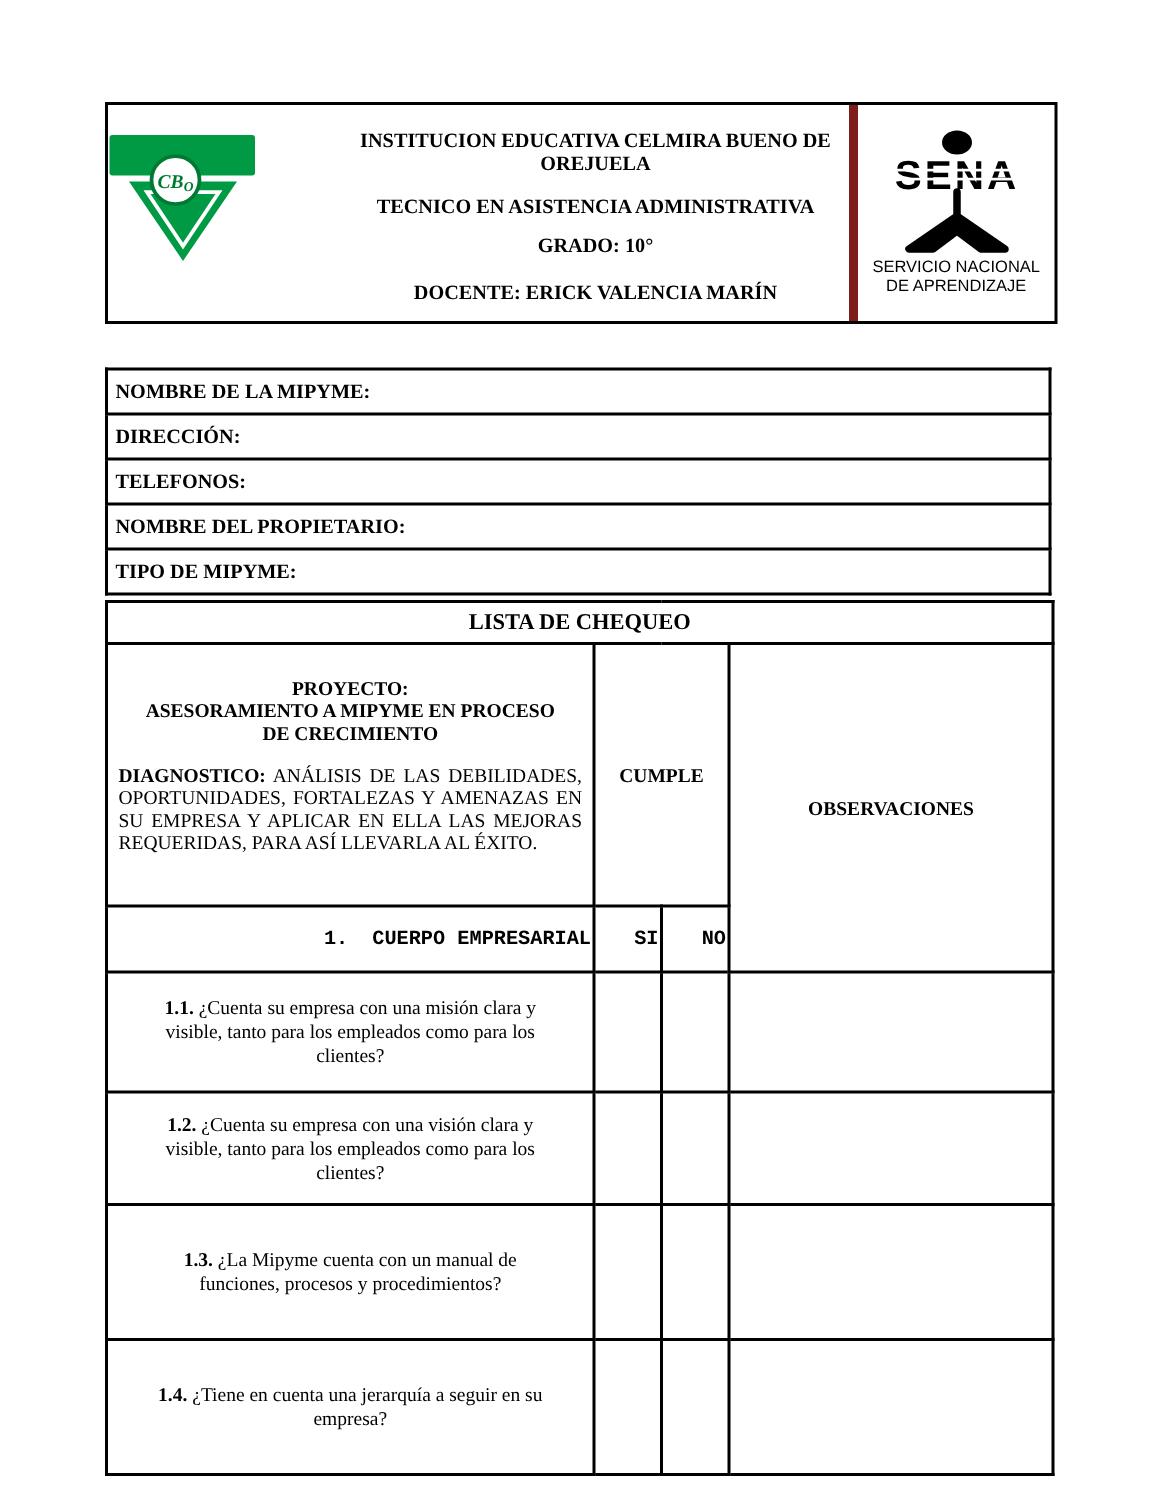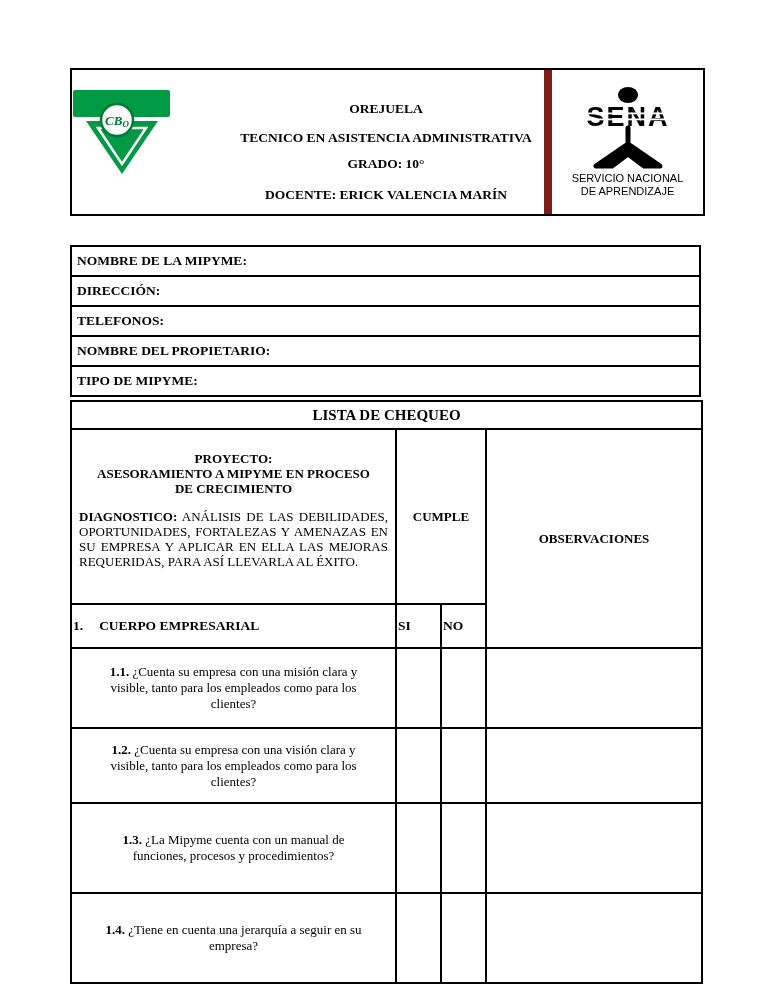--- a/index.html
+++ b/index.html
@@ -13,22 +13,22 @@
     position:absolute;left:70px;top:68px;width:631px;height:144px;
     border:2px solid #000;display:flex;align-items:stretch;background:#fff;
   }
   .logo-left{width:156px;display:flex;justify-content:flex-start;align-items:flex-start;padding-top:18px;}
   .header-center{flex:1;text-align:center;font-weight:bold;font-size:13.5px;line-height:15px;}
   .hc-institution{margin-top:16px;}
   .hc-program{margin-top:14px;}
   .hc-grade{margin-top:11px;}
   .hc-teacher{margin-top:16px;}
   .logo-right{
-    width:131px;border-left:8px solid #7f1d1d;display:flex;flex-direction:column;
-    align-items:center;justify-content:center;padding:10px;
+    width:131px;border-left:6px solid #7f1d1d;display:flex;flex-direction:column;
+    align-items:center;justify-content:center;padding:0;
   }
   .sena-caption{
     font-family:"Liberation Sans",sans-serif;font-size:11px;line-height:13px;
     text-align:center;margin-top:2px;
   }
 
   
   .info-table{position:absolute;left:70px;top:245px;width:631px;border-collapse:collapse;}
   .info-table td{
     border:2px solid #000;height:26px;font-weight:bold;font-size:13.5px;
@@ -41,21 +41,21 @@
     border-collapse:collapse;table-layout:fixed;
   }
   .check-table td{border:2px solid #000;font-size:13px;background:#fff;}
   .title-row td{height:24px;text-align:center;font-weight:bold;font-size:15px;vertical-align:middle;}
   .proj-cell{height:120px;vertical-align:top;padding:21px 7px;}
   .proj-label,.proj-text{font-weight:bold;text-align:center;line-height:15px;}
   .proj-text{width:290px;margin:0 auto;}
   .diag{margin-top:13px;text-align:justify;line-height:15px;}
   .b{font-weight:bold;}
   .cumple-cell,.obs-cell{text-align:center;font-weight:bold;vertical-align:middle;font-size:13.5px;margin-left:34px;}
-  .section-row td{height:40px;text-align:left;vertical-align:middle;font-weight:bold;font-size:13.5px;}
+  .section-row td{height:40px;text-align:right;vertical-align:middle;font-weight:bold;font-size:13.5px;font-family:Liberation Mono, monospace;}
   .sec-num{margin-right:16px;}
   .q-cell{text-align:center;vertical-align:middle;padding:4px 22px;line-height:16px;}
   .qr1 td{height:70px;}
   .qr2 td{height:65px;}
   .qr3 td{height:80px;margin-left:36px;}
   .qr4 td{height:80px;}
 </style>
 </head>
 <body>
 
@@ -68,21 +68,21 @@
         <rect x="1" y="2" width="97" height="27" rx="2" fill="#009a44"></rect>
         <polygon points="14,33 86,33 50,86" fill="#009a44"></polygon>
         <polygon points="26,40 74,40 50,76" fill="none" stroke="#ffffff" stroke-width="2.5"></polygon>
         <circle cx="45" cy="32" r="16" fill="#ffffff" stroke="#007a33" stroke-width="2.5"></circle>
         <text x="45" y="37" font-size="13" font-style="italic" font-weight="bold" fill="#007a33" text-anchor="middle" font-family="Liberation Serif, serif">CB<tspan font-size="9" dy="2">O</tspan></text>
       </svg>
     </div>
 
     <div class="header-center">
       <div class="hc-institution">
-        <br>
+        <span>INSTITUCION EDUCATIVA CELMIRA BUENO DE</span><br>
         <span>OREJUELA</span>
       </div>
       <div class="hc-program">TECNICO EN ASISTENCIA ADMINISTRATIVA</div>
       <div class="hc-grade">GRADO: 10°</div>
       <div class="hc-teacher">DOCENTE: ERICK VALENCIA MARÍN</div>
     </div>
 
     <div class="logo-right">
       <svg width="112" height="84" viewBox="0 0 112 84">
         <ellipse cx="56" cy="9" rx="10" ry="8" fill="#000"></ellipse>

